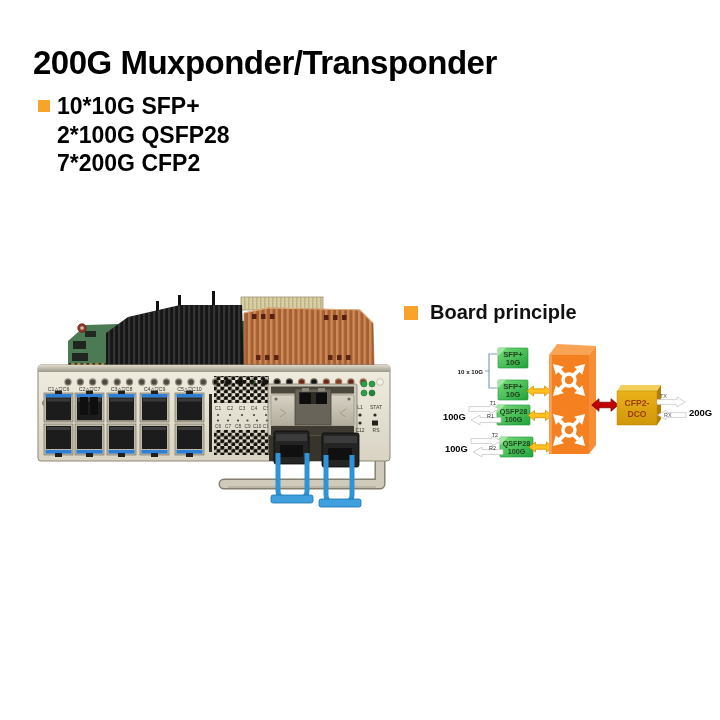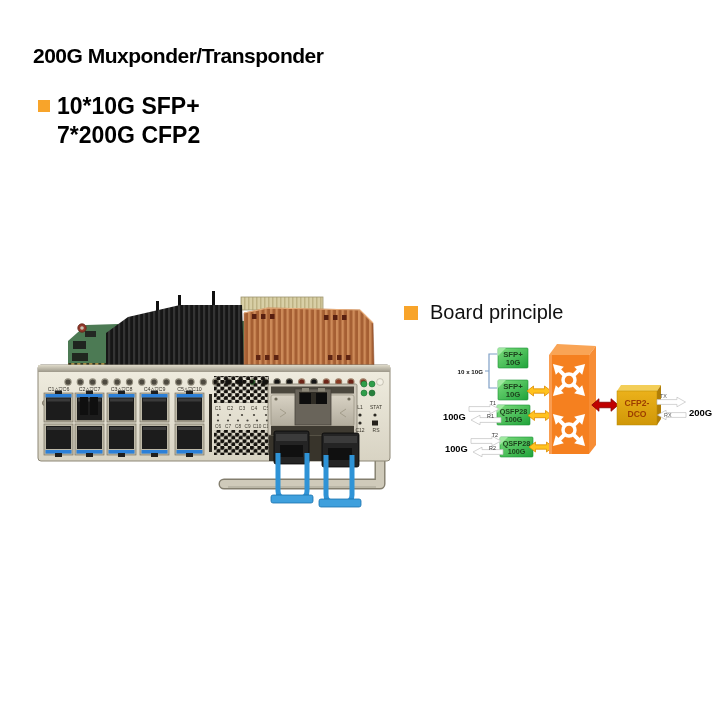--- a/index.html
+++ b/index.html
@@ -1,36 +1,39 @@
 <!DOCTYPE html>
 <html><head>
 <meta charset="utf-8">
 <style>
   html,body{margin:0;padding:0;}
   body{width:720px;height:720px;background:#fff;position:relative;overflow:hidden;
        font-family:"Liberation Sans",sans-serif;color:#000;}
   .abs{position:absolute;}
-  #page-title{left:33px;top:44px;font-size:21px;font-weight:bold;letter-spacing:-0.5px;white-space:nowrap;}
+  #page-title{left:33px;top:44px;font-size:33px;font-weight:bold;letter-spacing:-0.5px;white-space:nowrap;}
   #bullet-list{left:38px;top:92px;font-size:23px;font-weight:bold;line-height:28.5px;}
   .bullet-row{position:relative;padding-left:19px;white-space:nowrap;}
   .bullet-sq{position:absolute;left:0;top:8px;width:12px;height:12px;background:#F8A42A;}
   #bp-heading{left:404px;top:301px;display:flex;align-items:center;gap:12px;
-              font-size:20px;font-weight:normal;color:#111;}
+              font-size:20px;font-weight:bold;color:#111;}
   .bp-sq{width:14px;height:14px;background:#F8A42A;flex:0 0 auto;}
   svg text{font-family:"Liberation Sans",sans-serif;}
 </style>
 </head>
 <body>
 
 <div class="abs" id="page-title">200G Muxponder/Transponder</div>
 
 <div class="abs" id="bullet-list">
   <div class="bullet-row">
     <span class="bullet-sq"></span>
     <span>10*10G SFP+</span>
+  </div>
+  <div class="bullet-row">
+    <span>2*100G QSFP28</span>
   </div>
   <div class="bullet-row">
     <span>7*200G CFP2</span>
   </div>
 </div>
 
 <svg class="abs" style="left:28px;top:281px;" width="380" height="248" viewBox="0 0 380 248">
   <defs>
     <linearGradient id="panelGrad" x1="0" y1="0" x2="0" y2="1">
       <stop offset="0" stop-color="#F0EDE0"></stop>

